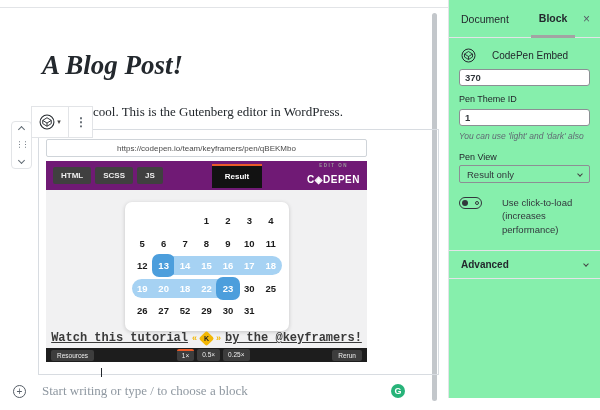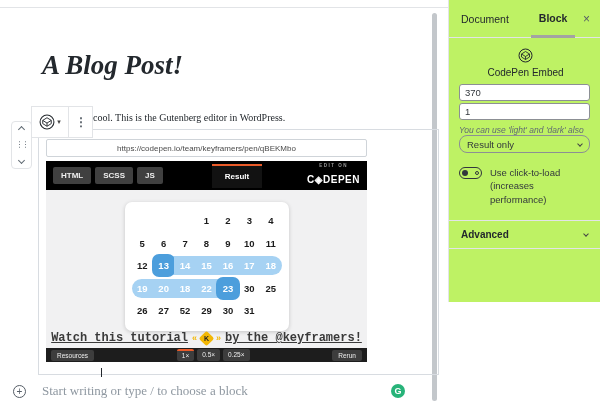--- a/index.html
+++ b/index.html
@@ -9,21 +9,21 @@
     font-family:"Liberation Sans", sans-serif; color:#23282d;
   }
   .abs { position:absolute; }
 
   
   .top-line { left:0; top:7px; width:448px; height:1px; background:#e2e4e7; }
   .scroll-thumb { left:432px; top:13px; width:5px; height:388px; background:#c3c7cb; border-radius:3px; }
 
   
   .post-title { left:42px; top:50px; font-family:"Liberation Serif", serif; font-weight:700; font-size:27px; color:#23282d;font-style:italic; }
-  .paragraph { left:93px; top:112px; font-family:"Liberation Serif", serif; font-size:10px; color:#23282d; }
+  .paragraph { left:93px; top:104px; font-family:"Liberation Serif", serif; font-size:13px; color:#23282d; }
 
   
   .mover { left:11px; top:121px; width:21px; height:48px; background:#fff; border:1px solid #e2e4e7; border-radius:4px;
            display:flex; flex-direction:column; align-items:center; justify-content:space-between; padding:5px 0; z-index:5; }
   .chev { width:5px; height:5px; border-right:1.5px solid #606a73; border-bottom:1.5px solid #606a73; display:inline-block; }
   .chev.up { transform:rotate(-135deg); }
   .chev.down { transform:rotate(45deg); }
   .chev.sm { width:4px; height:4px; border-color:#444; }
   .drag-dots { font-size:8px; letter-spacing:-2px; color:#606a73; line-height:1; }
 
@@ -36,21 +36,21 @@
   .caret { font-size:7px; color:#444; }
   .kebab { font-size:12px; font-weight:700; color:#555d66; letter-spacing:-1px; }
 
   
   .block-outline { left:38px; top:129px; width:401px; height:246px; border:1px solid #d8dce1; }
 
   
   .url-input { left:46px; top:139px; width:321px; height:18px; background:#fff; border:1px solid #cfd4d9; border-radius:2px;
                font-size:8px; color:#4a4a4a; text-align:center; font-family:"Liberation Sans", sans-serif; }
   .preview { left:46px; top:161px; width:321px; height:201px; display:flex; flex-direction:column; overflow:hidden; }
-  .cp-header { height:29px; background:#000000; display:flex; align-items:center; padding:0 7px; flex:none; }
+  .cp-header { height:29px; background:#701a75; display:flex; align-items:center; padding:0 7px; flex:none; }
   .cp-tab { background:#404040; color:#eee; font-size:8px; font-weight:700; padding:4px 8px; border-radius:2px; margin-right:4px; }
   .cp-result-tab { margin:0 auto; background:#121212; color:#fff; font-size:8px; font-weight:700;
                    padding:6px 13px 7px; border-top:2px solid #ea5b29; }
   .cp-brand { text-align:center; line-height:1.1; }
   .cp-editon { font-size:4.5px; letter-spacing:1.5px; color:#9a9a9a; font-weight:700; }
   .cp-brandname { font-size:10px; color:#fff; font-weight:700; letter-spacing:.5px; }
   .cp-result-area { flex:1; background:#f1f1f2; position:relative; }
 
   
   .cal-card { position:absolute; left:50%; transform:translateX(-50%); top:12px; width:164px; height:129px;
@@ -80,37 +80,37 @@
   .text-caret { left:101px; top:368px; width:1px; height:9px; background:#23282d; }
 
   
   .add-block { left:13px; top:385px; width:13px; height:13px; border:1.2px solid #555d66; border-radius:50%;
                display:flex; align-items:center; justify-content:center; font-size:10px; color:#555d66; line-height:1; }
   .append-placeholder { left:42px; top:383px; font-family:"Liberation Serif", serif; font-size:13px; color:#8f98a1; }
   .grammarly { left:391px; top:384px; width:14px; height:14px; border-radius:50%; background:#27b379; color:#fff;
                font-size:9px; font-weight:700; display:flex; align-items:center; justify-content:center; }
 
   
-  .sidebar { left:448px; top:0; width:152px; height:302px; background:#bef264; border-left:1px solid #e2e4e7; }
+  .sidebar { left:448px; top:0; width:152px; height:398px; background:#86efac; border-left:1px solid #e2e4e7; }
   .sb-tabs { height:38px; display:flex; align-items:stretch; border-bottom:1px solid #e2e4e7; }
   .sb-tab { display:flex; align-items:center; font-size:10.5px; color:#23282d; padding:0 8px; }
   .sb-tab.doc { margin-left:4px; }
   .sb-tab.active { font-weight:700; border-bottom:3px solid #a3a3a3; margin-left:14px; margin-bottom:-1px; }
   .sb-close { margin-left:auto; margin-right:10px; align-self:center; font-size:12px; color:#555d66; }
   .sb-panel { padding:10px 10px 0 10px; }
-  .sb-blockhead { display:flex; align-items:center; gap:4px; padding-left:2px; margin-bottom:4px;flex-direction:column; }
+  .sb-blockhead { display:flex; align-items:center; gap:16px; padding-left:2px; margin-bottom:4px; }
   .sb-blockhead .cp-logo-svg { width:15px; height:15px; }
   .sb-blocktitle { font-size:10px; color:#23282d; }
   .sb-label { font-size:9px; color:#23282d; margin:8px 0 3px; }
   .sb-input { width:100%; height:17px; border:1px solid #8c8f94; border-radius:3px; font-size:9.5px; padding:0 5px;
-              color:#32373c; font-family:"Liberation Sans", sans-serif; }
+              color:#32373c; font-family:"Liberation Sans", sans-serif;font-weight:bold; }
   .sb-help { font-style:italic; font-size:8.5px; color:#606a73; margin-top:5px; }
-  .sb-select { height:18px; border:1px solid #8c8f94; border-radius:8px; display:flex; align-items:center;
+  .sb-select { height:18px; border:1px solid #8c8f94; border-radius:2px; display:flex; align-items:center;
                justify-content:space-between; padding:0 7px; font-size:9.5px; color:#32373c; }
-  .toggle-row { display:flex; gap:8px; margin-top:13px; align-items:flex-start; }
+  .toggle-row { display:flex; gap:20px; margin-top:13px; align-items:flex-start; }
   .toggle { width:23px; height:12px; border:1.5px solid #32373c; border-radius:7px; position:relative; flex:none; margin-top:1px; }
   .toggle-knob { position:absolute; left:2px; top:1.5px; width:6px; height:6px; border-radius:50%; background:#32373c; }
   .toggle-offdot { position:absolute; right:2.5px; top:2.5px; width:4px; height:4px; border:1px solid #32373c; border-radius:50%; }
   .toggle-label { font-size:9.5px; color:#32373c; line-height:1.4; }
   .sb-advanced { margin:14px -10px 0; border-top:1px solid #e2e4e7; border-bottom:1px solid #e2e4e7;
                  padding:8px 12px; display:flex; align-items:center; justify-content:space-between; }
   .sb-advanced-label { font-size:10px; font-weight:700; color:#23282d; }
 </style>
 </head>
 <body>
@@ -243,24 +243,26 @@
     <div class="sb-blockhead">
       <svg class="cp-logo-svg" viewBox="0 0 24 24">
         <circle cx="12" cy="12" r="10.4" fill="none" stroke="#23282d" stroke-width="1.6"></circle>
         <path d="M12 5.6 L18.4 9.6 V14.4 L12 18.4 L5.6 14.4 V9.6 Z M5.6 9.6 L12 13.6 L18.4 9.6 M12 13.6 V18.4" fill="none" stroke="#23282d" stroke-width="1.4" stroke-linejoin="round"></path>
       </svg>
       <span class="sb-blocktitle">CodePen Embed</span>
     </div>
 
     <input class="sb-input" value="370" style="">
 
+    <div class="sb-label">Pen Theme ID</div>
     <input class="sb-input" value="1" style="">
 
     <div class="sb-help">You can use 'light' and 'dark' also</div>
 
+    <div class="sb-label" style="margin-top:11px">Pen View</div>
     <div class="sb-select">
       <span>Result only</span>
       <span class="chev down sm"></span>
     </div>
 
     <div class="toggle-row">
       <span class="toggle">
         <span class="toggle-knob"></span>
         <span class="toggle-offdot"></span>
       </span>

